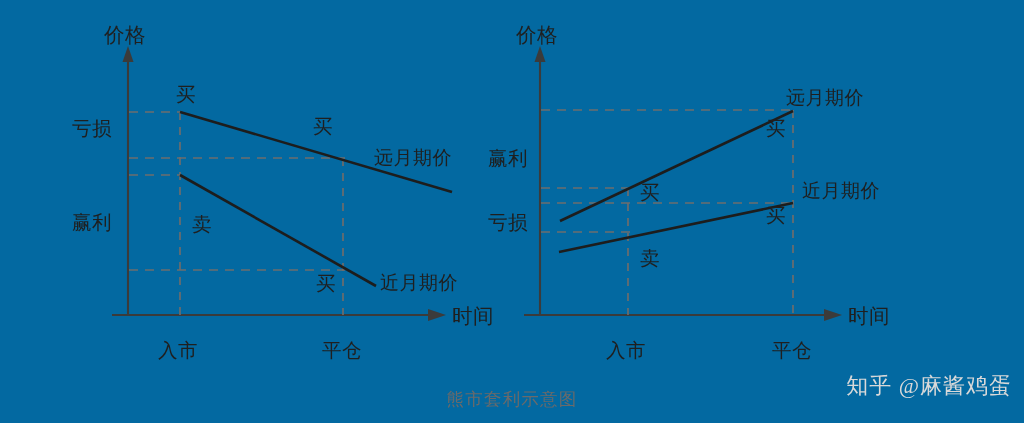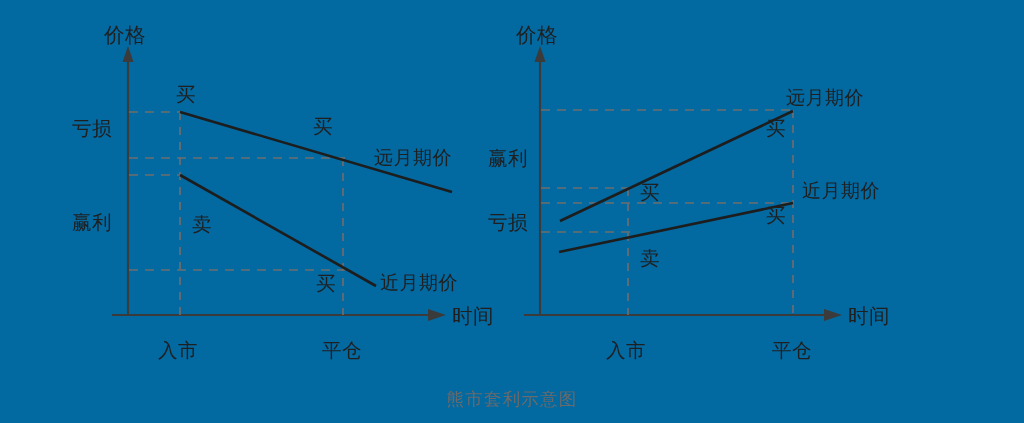--- a/index.html
+++ b/index.html
@@ -161,13 +161,14 @@
       <text class="lbl small" x="786" y="104">远月期价</text>
       <text class="lbl small" x="802" y="197">近月期价</text>
 
       <text class="lbl" x="606" y="357">入市</text>
       <text class="lbl" x="772" y="357">平仓</text>
     </g>
 
     <text class="caption" x="512" y="405" text-anchor="middle">熊市套利示意图</text>
   </svg>
 
+  <div class="watermark">知乎 @麻酱鸡蛋</div>
 </div>
 
 </body></html>

